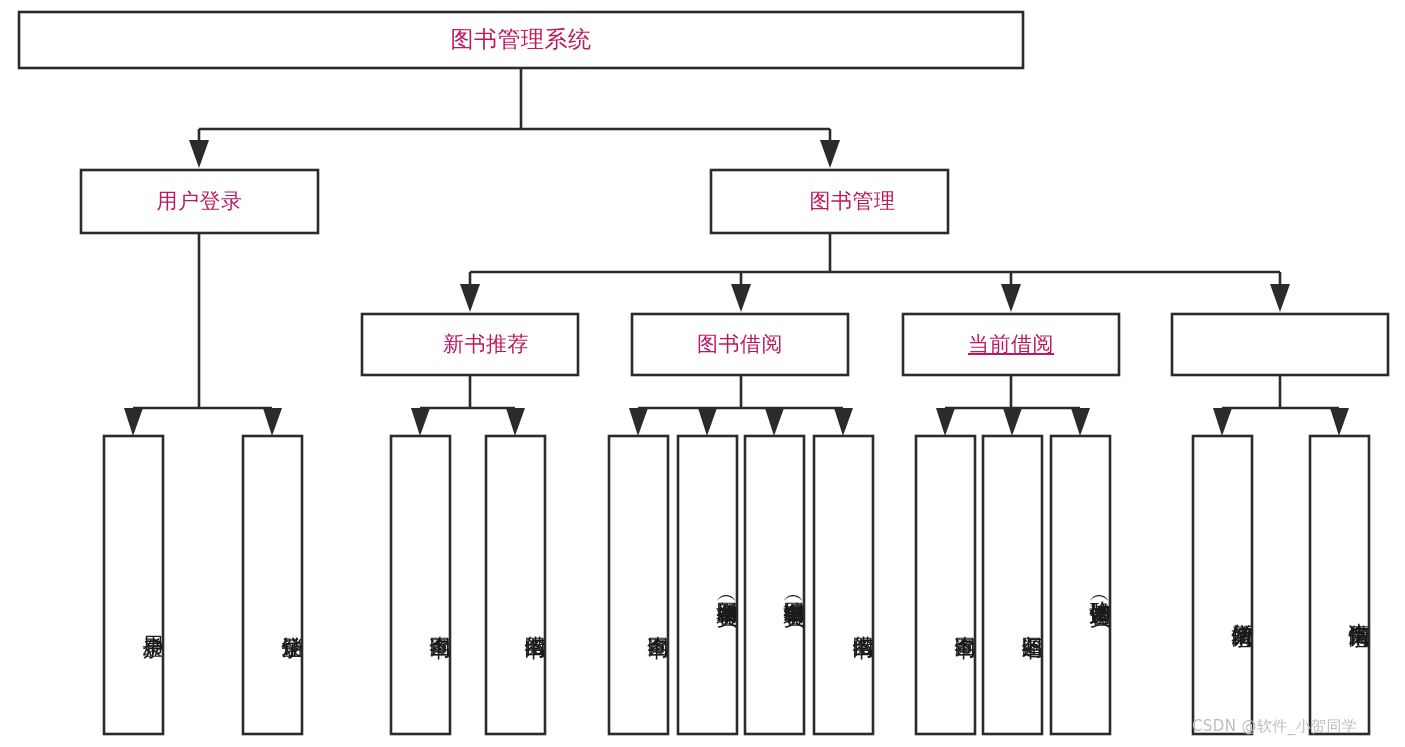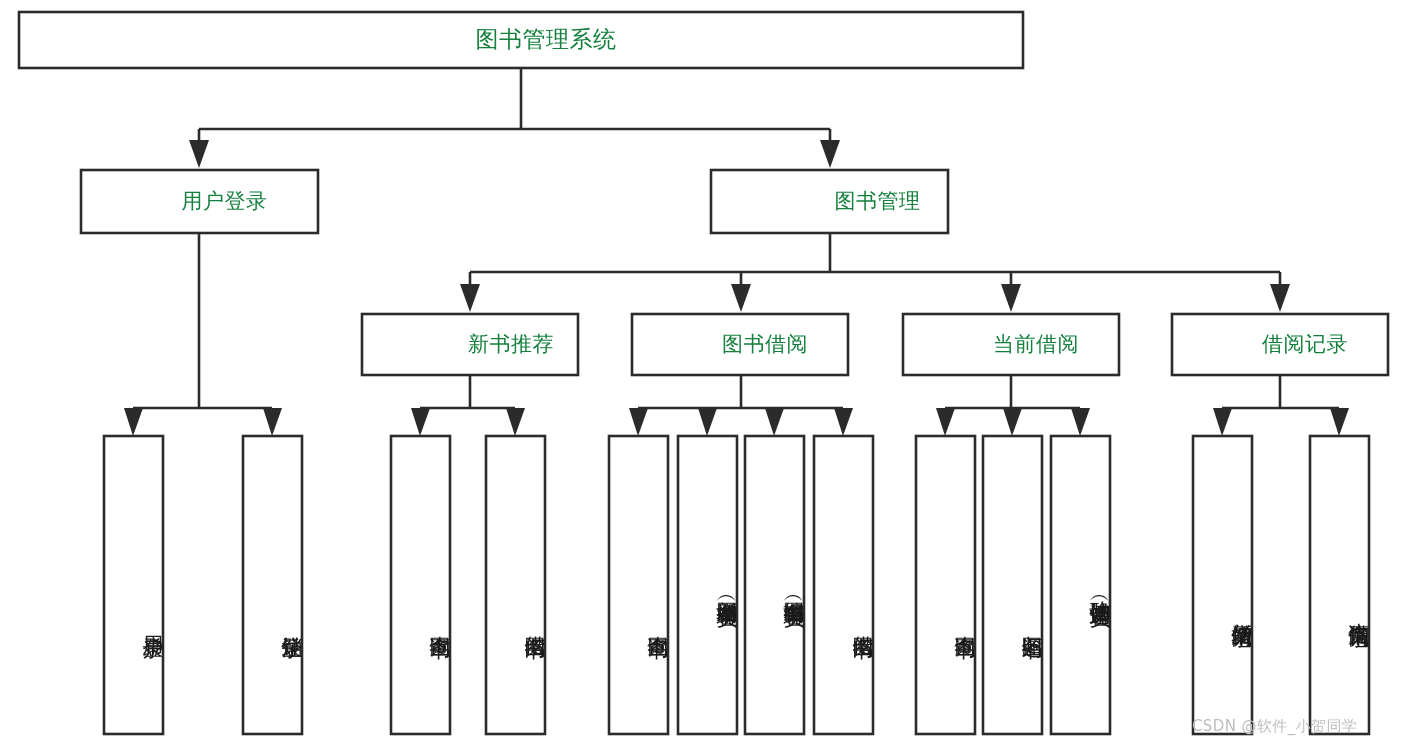--- a/index.html
+++ b/index.html
@@ -39,27 +39,26 @@
   }
   .arrow-head {
     fill: #2b2b2b;
     stroke: none;
   }
   .node-label-h {
     position: absolute;
     display: flex;
     align-items: center;
     justify-content: center;
-    color: #15803d;
+    color: #be185d;
     font-size: 21px;
     line-height: 1.1;
     letter-spacing: 0.5px;
     white-space: nowrap;
     pointer-events: none;
-    margin-left: 25px;
   }
   .node-label-v {
     position: absolute;
     display: flex;
     align-items: flex-start;
     justify-content: center;
     color: #1a1a1a;
     font-size: 21px;
     line-height: 1.04;
     letter-spacing: 1px;
@@ -160,22 +159,21 @@
     <rect class="node-box" x="1310" y="436" width="59" height="298"></rect>
   </svg>
 
   <div class="node-label-h" style="left:19px; top:12px; width:1004px; height:56px; font-size:23px;">图书管理系统</div>
 
   <div class="node-label-h" style="left:81px; top:170px; width:237px; height:63px;">用户登录</div>
   <div class="node-label-h" style="left:711px; top:170px; width:283px; height:63px;">图书管理</div>
 
   <div class="node-label-h" style="left:362px; top:314px; width:248px; height:61px;">新书推荐</div>
   <div class="node-label-h" style="left:632px; top:314px; width:216px; height:61px;">图书借阅</div>
-  <div class="node-label-h" style="left:903px; top:314px; width:216px; height:61px;">当前借阅</div>
-  <div class="node-label-h" style="left:1172px; top:314px; width:216px; height:61px;">借阅记录</div>
+  <div class="node-label-h" style="left:903px; top:314px; width:216px; height:61px;text-decoration:underline;">当前借阅</div>
 
   <div class="node-label-v" style="left:104px; top:516px; width:59px; height:210px;">用户登录</div>
   <div class="node-label-v" style="left:243px; top:516px; width:59px; height:210px;">注销登录</div>
 
   <div class="node-label-v" style="left:391px; top:516px; width:59px; height:210px;">查询图书</div>
   <div class="node-label-v" style="left:486px; top:516px; width:59px; height:210px;">借阅图书</div>
 
   <div class="node-label-v" style="left:609px; top:516px; width:59px; height:210px;">查询图书</div>
   <div class="node-label-v" style="left:678px; top:446px; width:59px; height:285px;">新增图书（管理员）</div>
   <div class="node-label-v" style="left:745px; top:446px; width:59px; height:285px;">编辑图书（管理员）</div>

